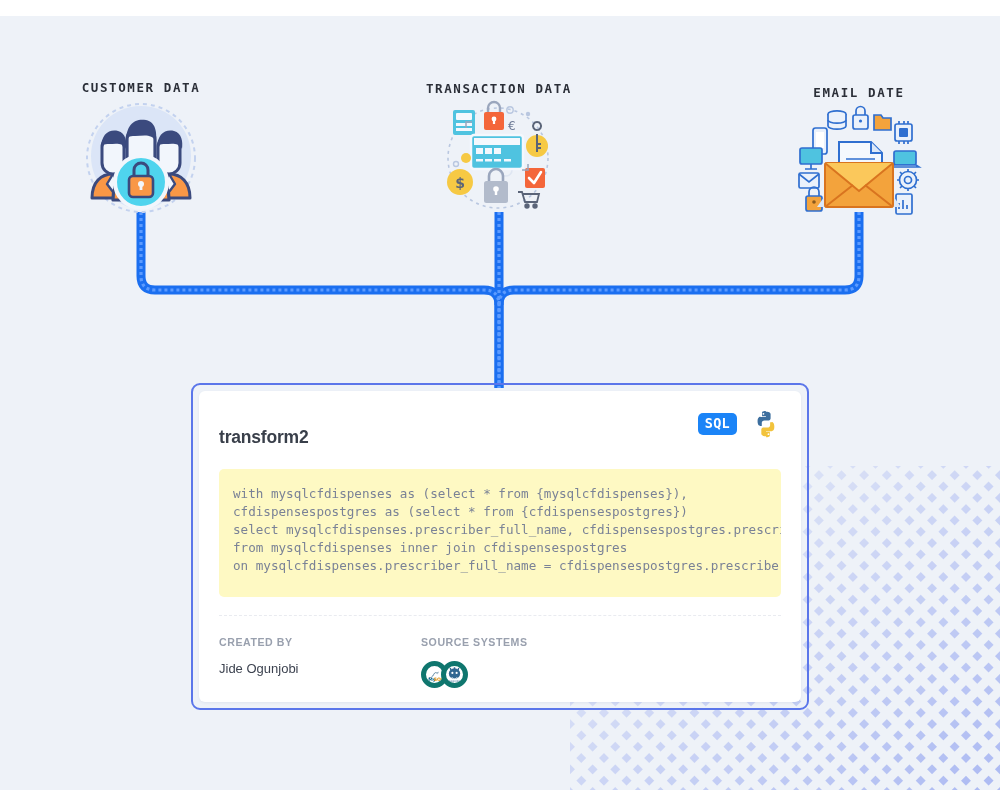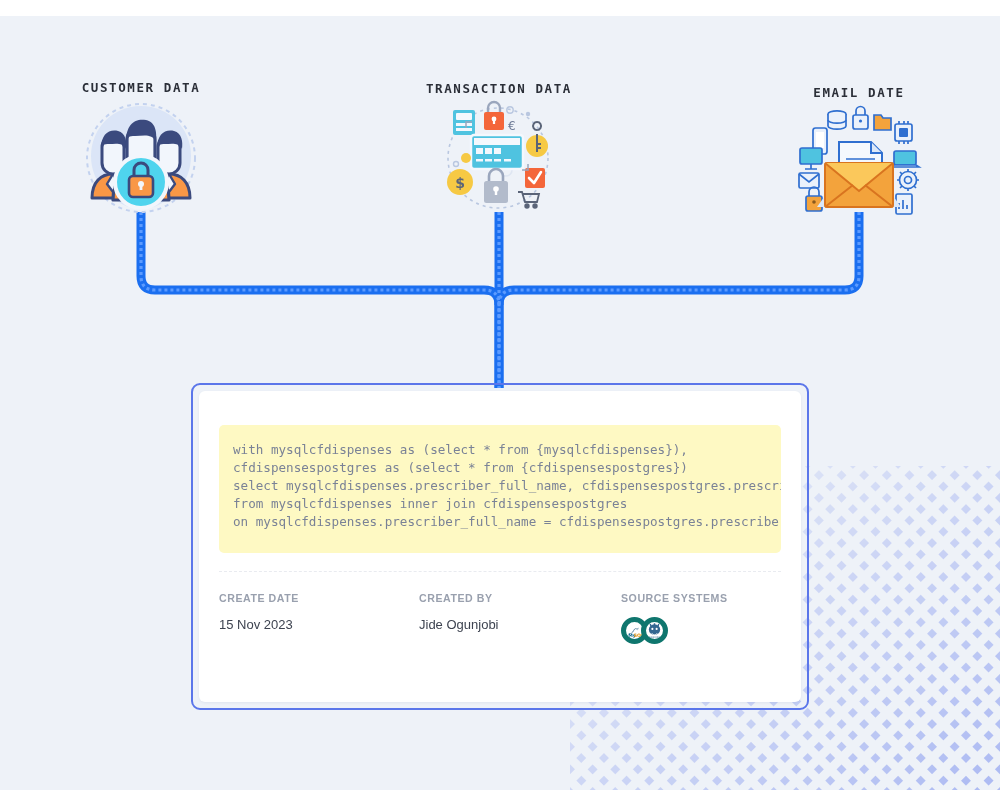--- a/index.html
+++ b/index.html
@@ -344,36 +344,42 @@
 
     <g>
       <rect x="30" y="62" width="68" height="44" rx="2" fill="#f3a33c" stroke="#d9741f" stroke-width="2"></rect>
       <path d="M30,62 L64,90 L98,62" fill="#fbc85b" stroke="#d9741f" stroke-width="2"></path>
       <path d="M30,106 L58,84 M98,106 L70,84" stroke="#d9741f" stroke-width="2" fill="none"></path>
     </g>
   </svg>
 
   <div id="card-outer">
     <div id="card">
+      <div id="card-head">
+        <div id="card-title">transform2</div>
+        <div id="badges">
+          <span class="sql-badge">SQL</span>
+          <svg width="30" height="30" viewBox="0 0 32 32">
+            <path d="M15.8,2 C11.6,2 11.8,3.9 11.8,3.9 l0,3.9 l4.1,0 l0,0.6 l-5.7,0 c0,0 -3.2,-0.4 -3.2,4.7 c0,5.1 2.8,4.9 2.8,4.9 l1.7,0 l0,-2.9 c0,0 -0.1,-2.8 2.7,-2.8 l4.1,0 c0,0 2.6,0.04 2.6,-2.5 l0,-4.2 c0,0 0.4,-2.6 -5.1,-2.6 Z M13.3,4.2 a0.95,0.95 0 1 1 0,1.9 a0.95,0.95 0 0 1 0,-1.9 Z" fill="#3c6e9e"></path>
+            <path d="M16.1,30 c4.2,0 4,-1.9 4,-1.9 l0,-3.9 l-4.1,0 l0,-0.6 l5.7,0 c0,0 3.2,0.4 3.2,-4.7 c0,-5.1 -2.8,-4.9 -2.8,-4.9 l-1.7,0 l0,2.9 c0,0 0.1,2.8 -2.7,2.8 l-4.1,0 c0,0 -2.6,-0.04 -2.6,2.5 l0,4.2 c0,0 -0.4,2.6 5.1,2.6 Z M18.6,25.9 a0.95,0.95 0 1 1 0,1.9 a0.95,0.95 0 0 1 0,-1.9 Z" fill="#f2c33c"></path>
+          </svg>
+        </div>
+      </div>
 
       <div id="codeblock">
         <pre>with mysqlcfdispenses as (select * from {mysqlcfdispenses}),
 cfdispensespostgres as (select * from {cfdispensespostgres})
 select mysqlcfdispenses.prescriber_full_name, cfdispensespostgres.prescriber_full_name
 from mysqlcfdispenses inner join cfdispensespostgres
 on mysqlcfdispenses.prescriber_full_name = cfdispensespostgres.prescriber_full_name</pre>
       </div>
 
       <div id="divider-top"></div>
 
       <div id="meta">
-        <div class="meta-col c1">
-          <div class="meta-label">CREATE DATE</div>
-          <div class="meta-value">15 Nov 2023</div>
-        </div>
         <div class="meta-col c2">
           <div class="meta-label">CREATED BY</div>
           <div class="meta-value">Jide Ogunjobi</div>
         </div>
         <div class="meta-col">
           <div class="meta-label">SOURCE SYSTEMS</div>
           <div class="avatars">
             <span class="avatar">
               <svg width="24" height="24" viewBox="0 0 24 24">
                 <path d="M4,16 c3,0 5,-1 7,-5 c1.5,-3 3,-3 5,-1" fill="none" stroke="#5d87a1" stroke-width="1.4"></path>

